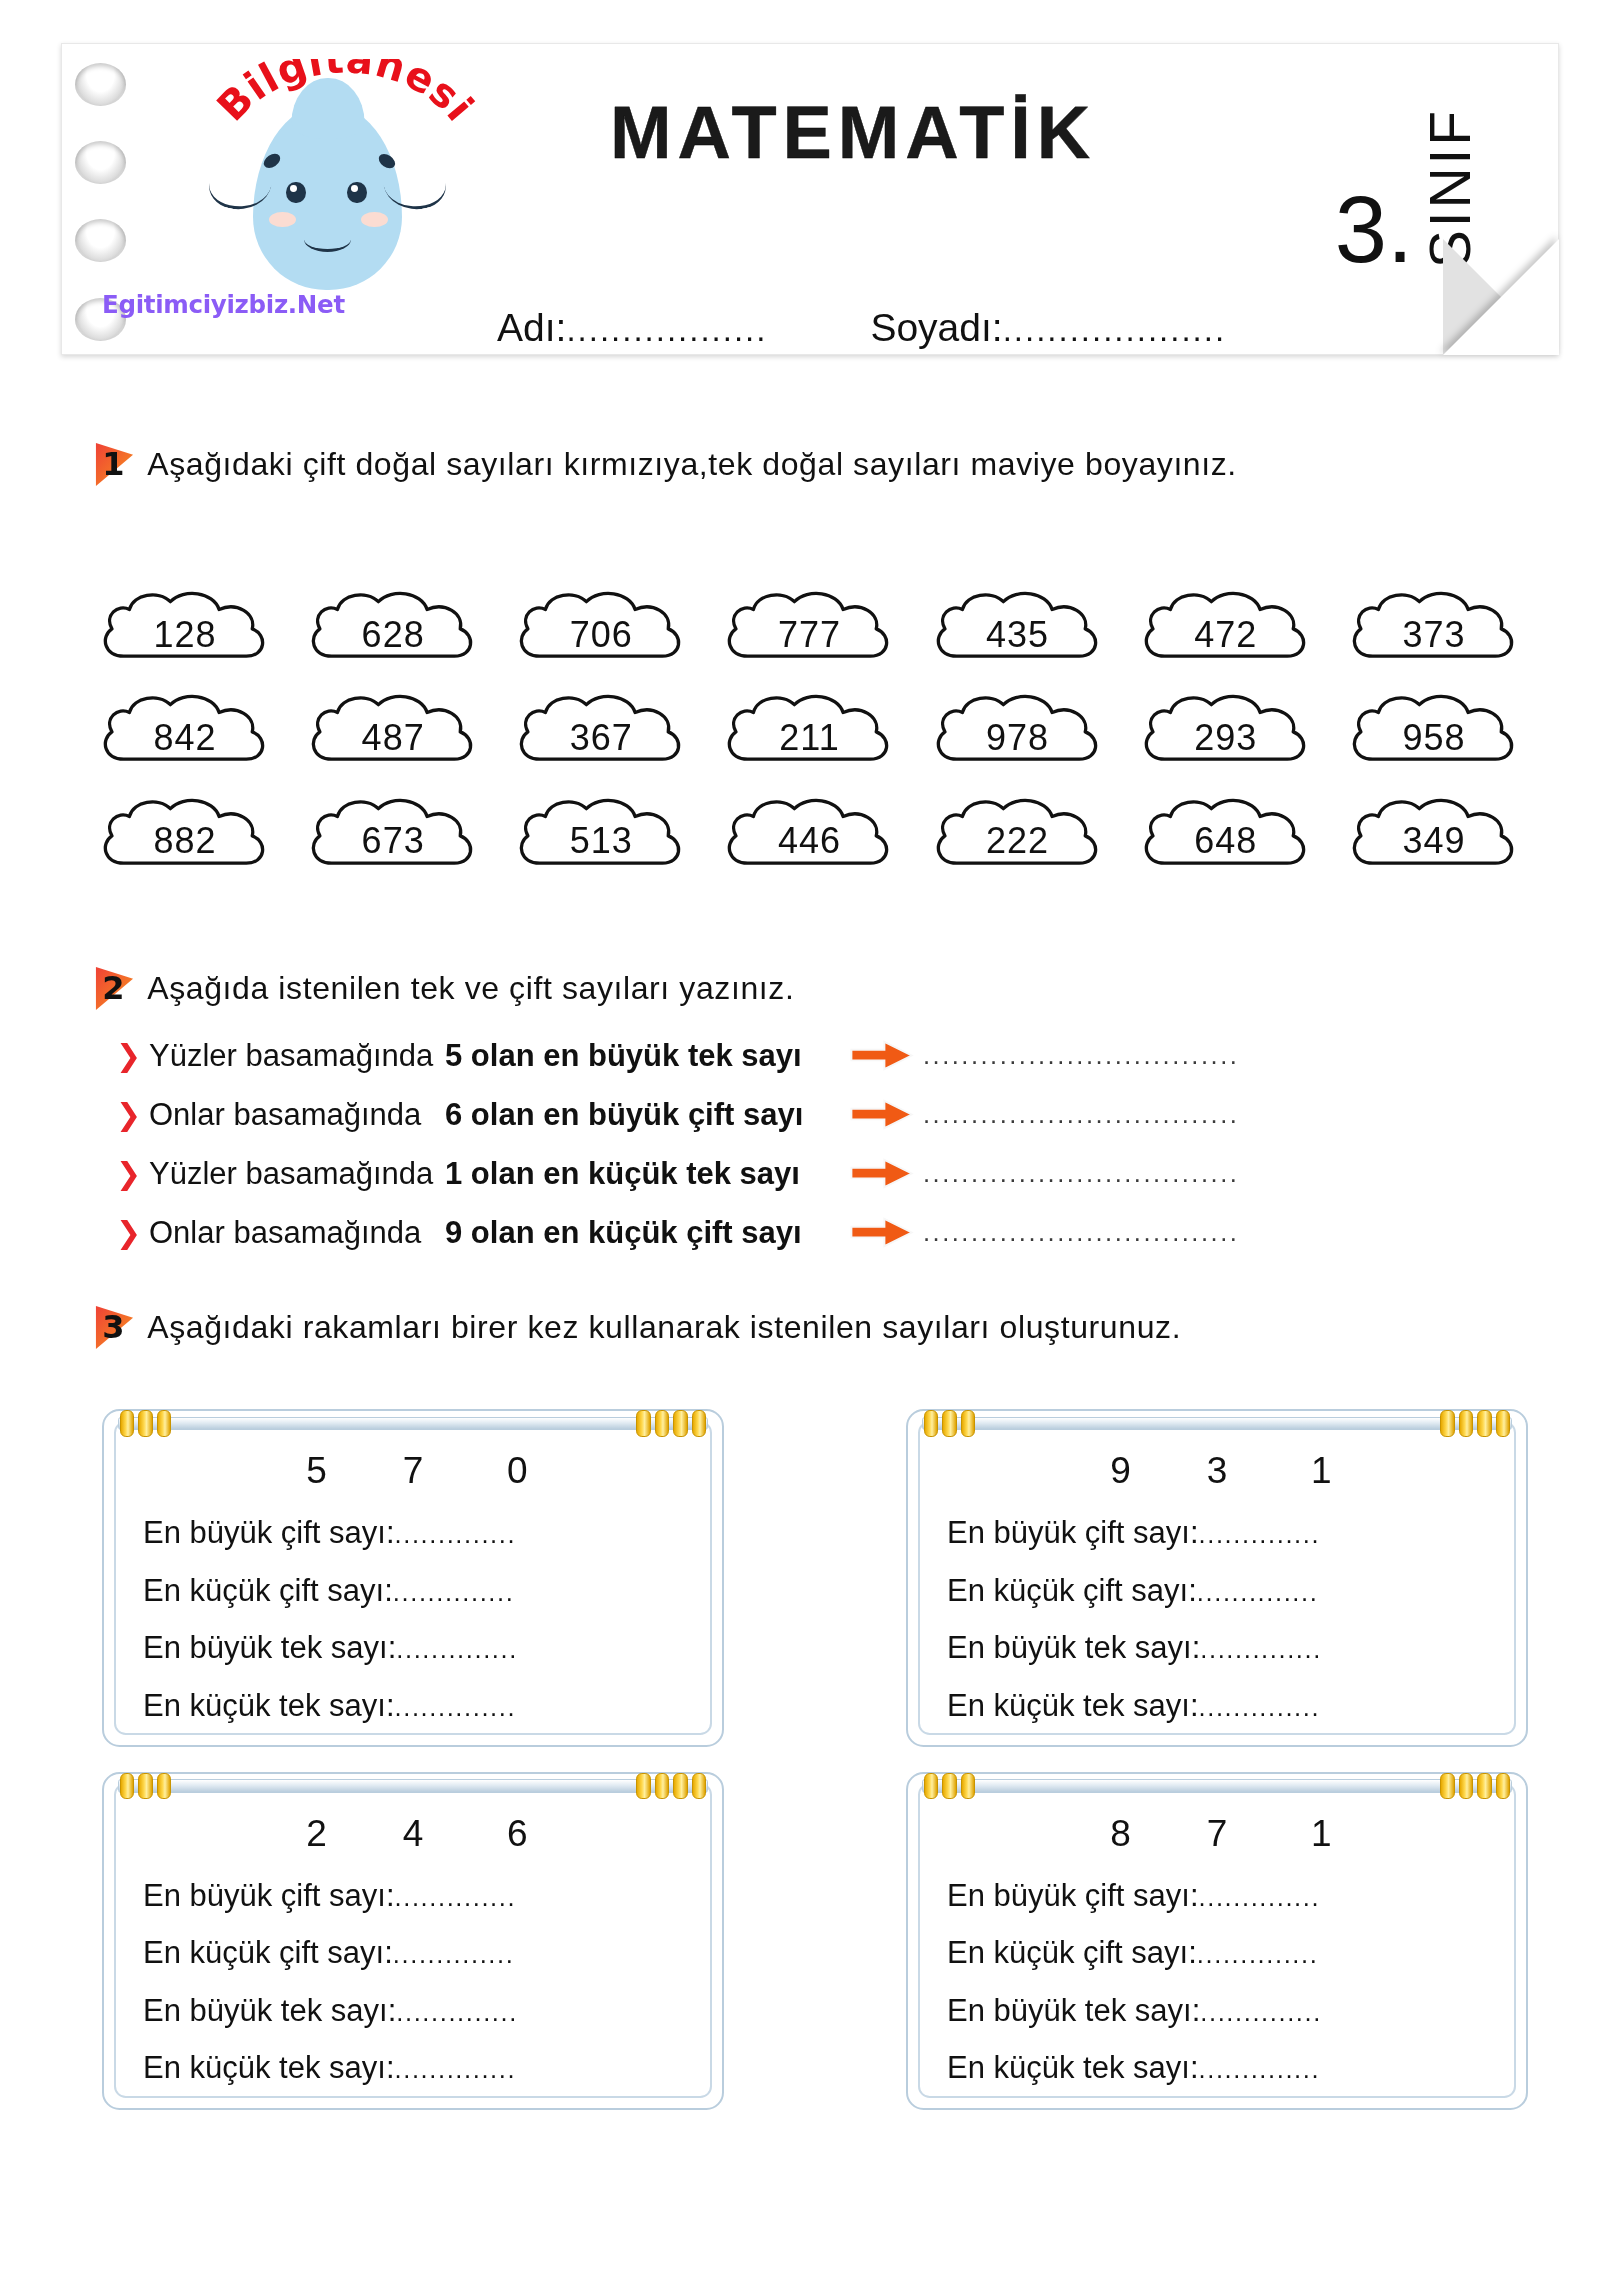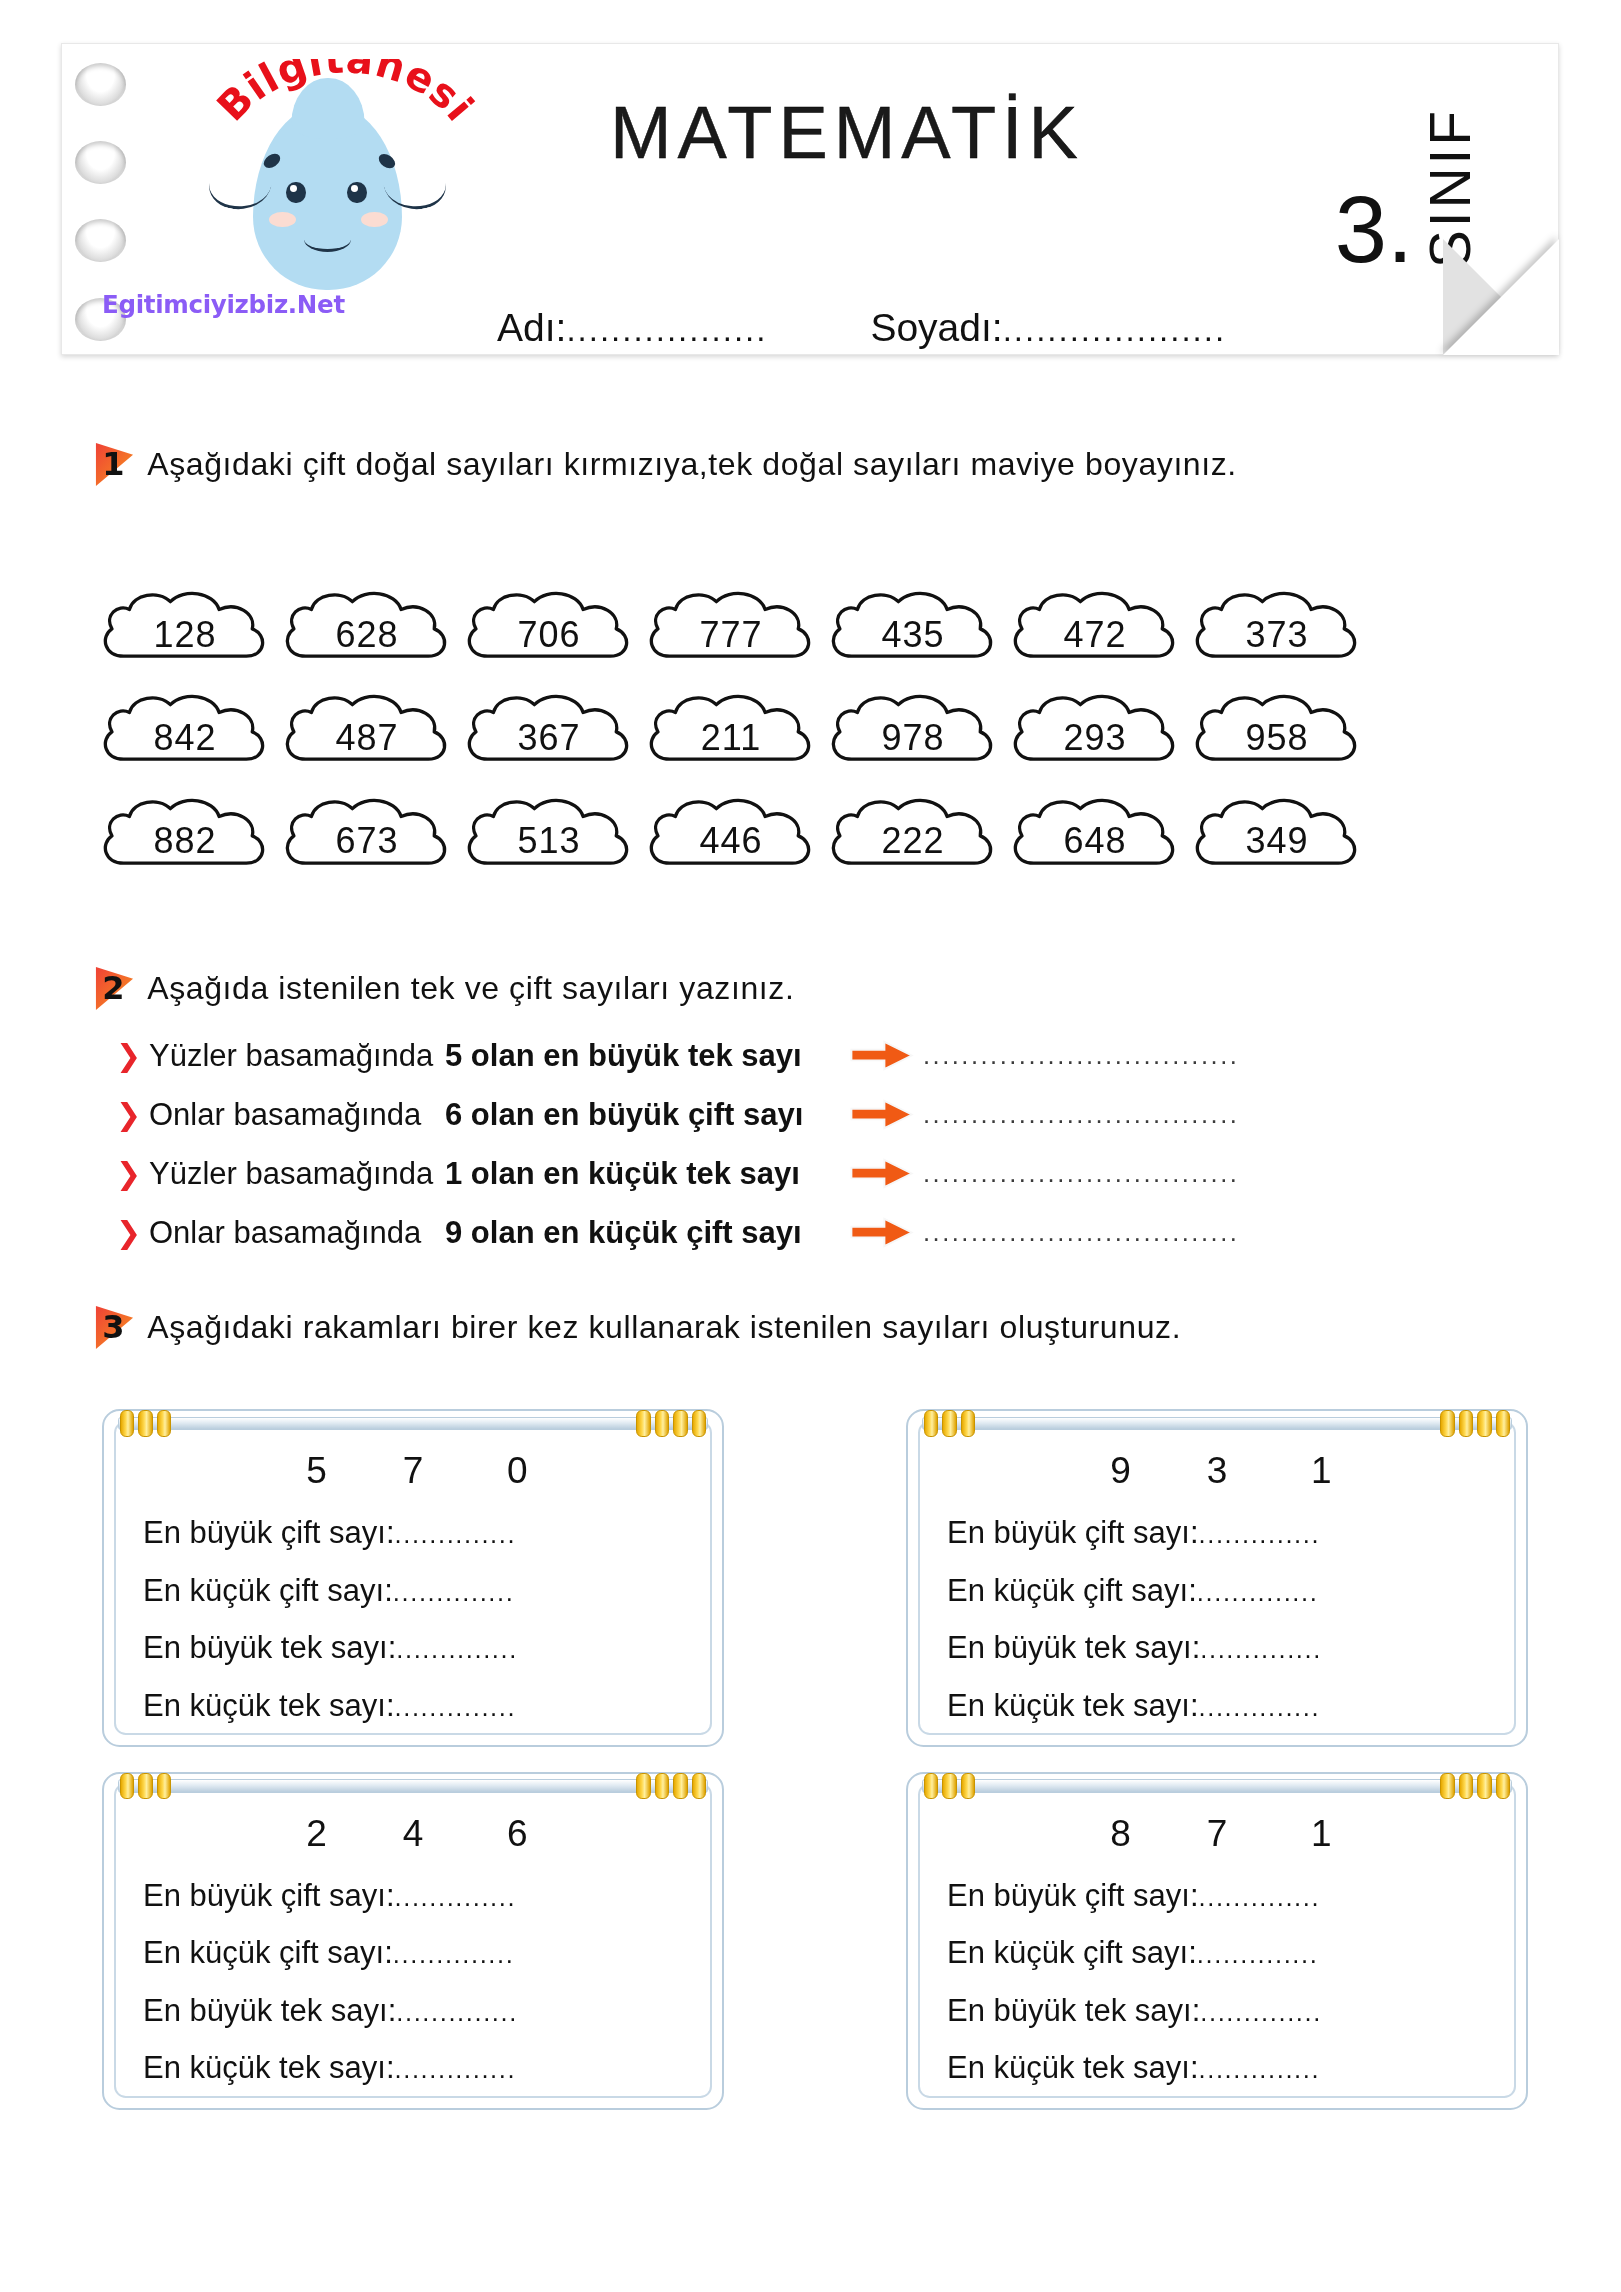--- a/index.html
+++ b/index.html
@@ -155,21 +155,21 @@
     color: #8b5cf6;
     letter-spacing: -0.3px;
     white-space: nowrap;
   }
 
   .main-title {
     position: absolute;
     left: 549px;
     top: 47px;
     font-family: "Liberation Sans", sans-serif;
-    font-weight: 400;
+    font-weight: 700;
     font-size: 74px;
     letter-spacing: 5.9px;
     color: #1a1a1a;
     -webkit-text-stroke: 0.4px #000;
   }
 
   .grade-box {
     position: absolute;
     right: 76px;
     top: 90px;
@@ -262,21 +262,21 @@
 
   
   .cloud-rows {
     position: absolute;
     left: 94px;
     top: 588px;
     width: 1431px;
   }
   .cloud-row {
     display: flex;
-    justify-content: flex-start;
+    justify-content: space-between;
     margin-bottom: 27.4px;
   }
   .cloud {
     position: relative;
     width: 182px;
     height: 76px;
     flex: 0 0 auto;
   }
   .cloud svg { position: absolute; left: 0; top: 0; }
   .cloud .val {

